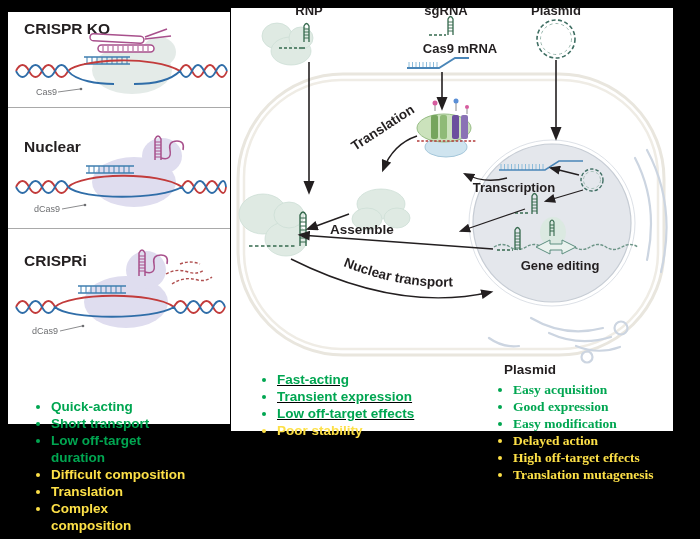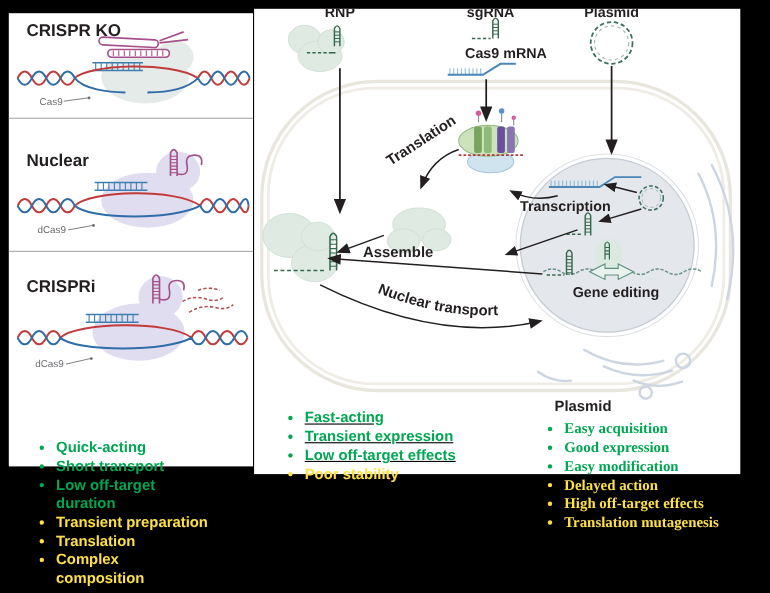--- a/index.html
+++ b/index.html
@@ -269,21 +269,21 @@
     
     <div class="clip-header" id="hdr-plasmid">Plasmid</div>
   </div>
 
   <div class="col" id="col-1">
     <ul>
         <li class="pro">Quick-acting</li>
         <li class="pro">Short transport</li>
         <li class="pro">Low off-target
 duration</li>
-        <li class="con">Transient preparation</li>
+        <li class="con">Difficult composition</li>
         <li class="con">Translation</li>
         <li class="con">Complex
 composition</li>
       </ul>
   </div>
   <div class="col" id="col-2">
     <ul>
         <li class="pro">Fast-acting</li>
         <li class="pro">Transient expression</li>
         <li class="pro">Low off-target effects</li>

